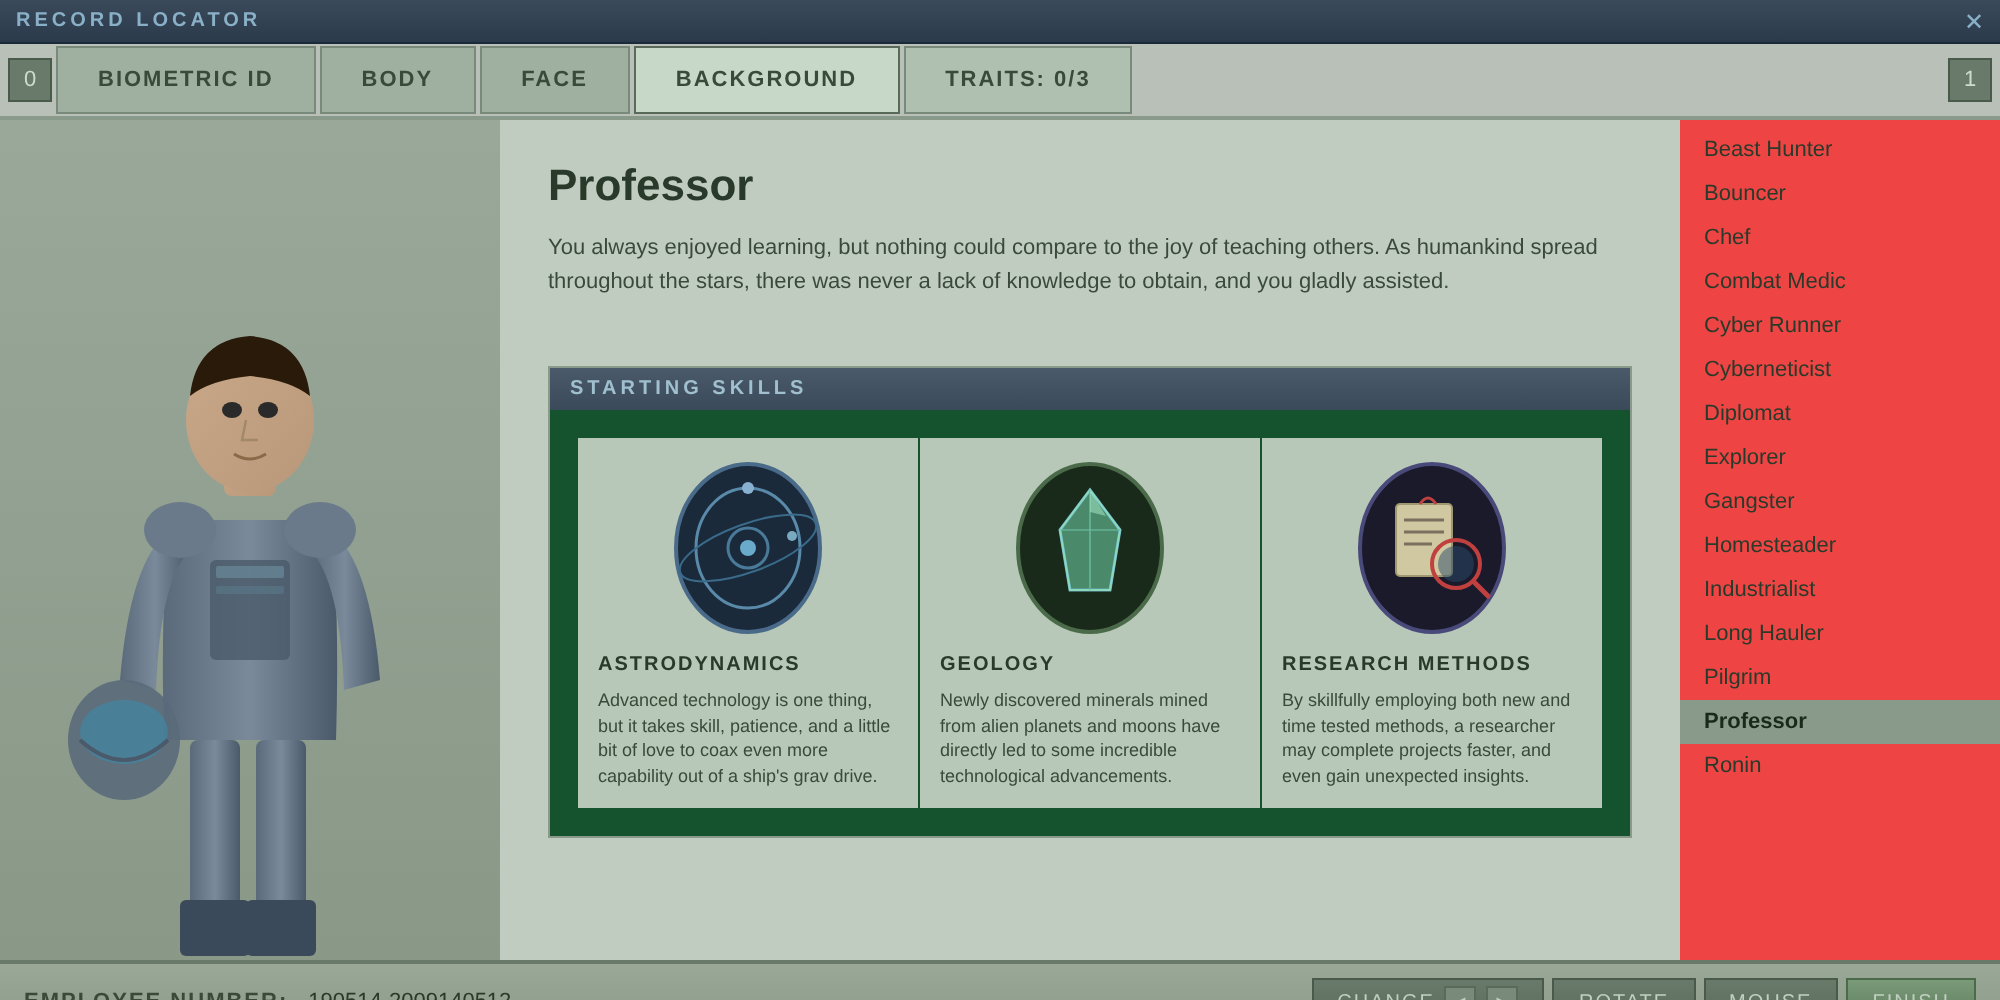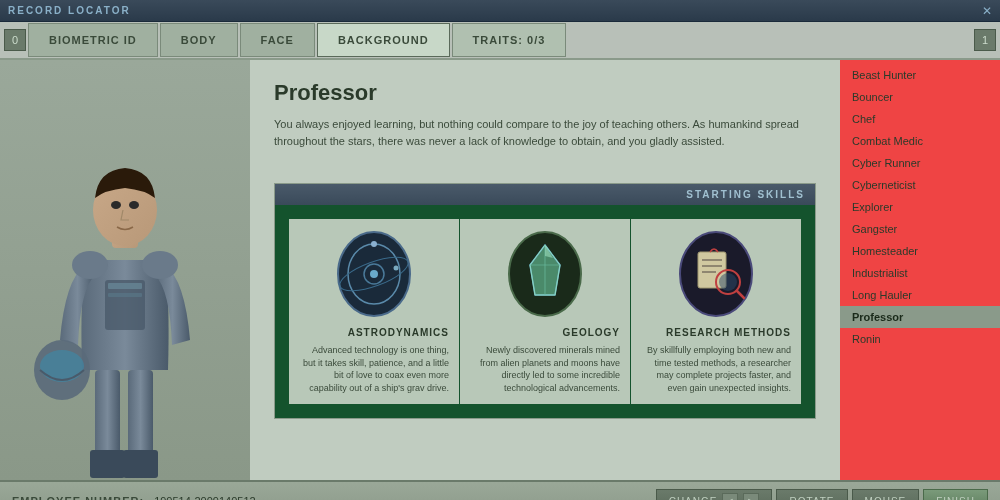--- a/index.html
+++ b/index.html
@@ -127,21 +127,20 @@
       font-size: 11px;
       color: #3a4a3a;
       line-height: 1.5;
       margin-bottom: 34px;
     }
 
     
     .skills-section {
       border: 1px solid #8a9a8a;
       background: #b0beb0;
-      text-align: right;
     }
     .skills-header {
       background: linear-gradient(to bottom, #4a5a6a, #3a4a5a);
       color: #a0c0d0;
       font-size: 10px;
       letter-spacing: 2px;
       padding: 5px 10px;
       font-weight: bold;
     }
     .skills-grid {
@@ -394,25 +393,27 @@
     </div>
   </div>
 
   <div class="right-panel" id="bg-list">
   <div class="bg-list-item">Beast Hunter</div>
       <div class="bg-list-item">Bouncer</div>
       <div class="bg-list-item">Chef</div>
       <div class="bg-list-item">Combat Medic</div>
       <div class="bg-list-item">Cyber Runner</div>
       <div class="bg-list-item">Cyberneticist</div>
+      <div class="bg-list-item">Diplomat</div>
       <div class="bg-list-item">Explorer</div>
       <div class="bg-list-item">Gangster</div>
       <div class="bg-list-item">Homesteader</div>
       <div class="bg-list-item">Industrialist</div>
       <div class="bg-list-item">Long Hauler</div>
+      <div class="bg-list-item">Pilgrim</div>
       <div class="bg-list-item selected">Professor</div>
       <div class="bg-list-item">Ronin</div>
     </div>
 
 </div>
 
 <div class="bottom-bar">
   <span class="employee-label">EMPLOYEE NUMBER:</span>
   <span class="employee-number">190514-2009140512</span>
   <div class="bottom-buttons">

